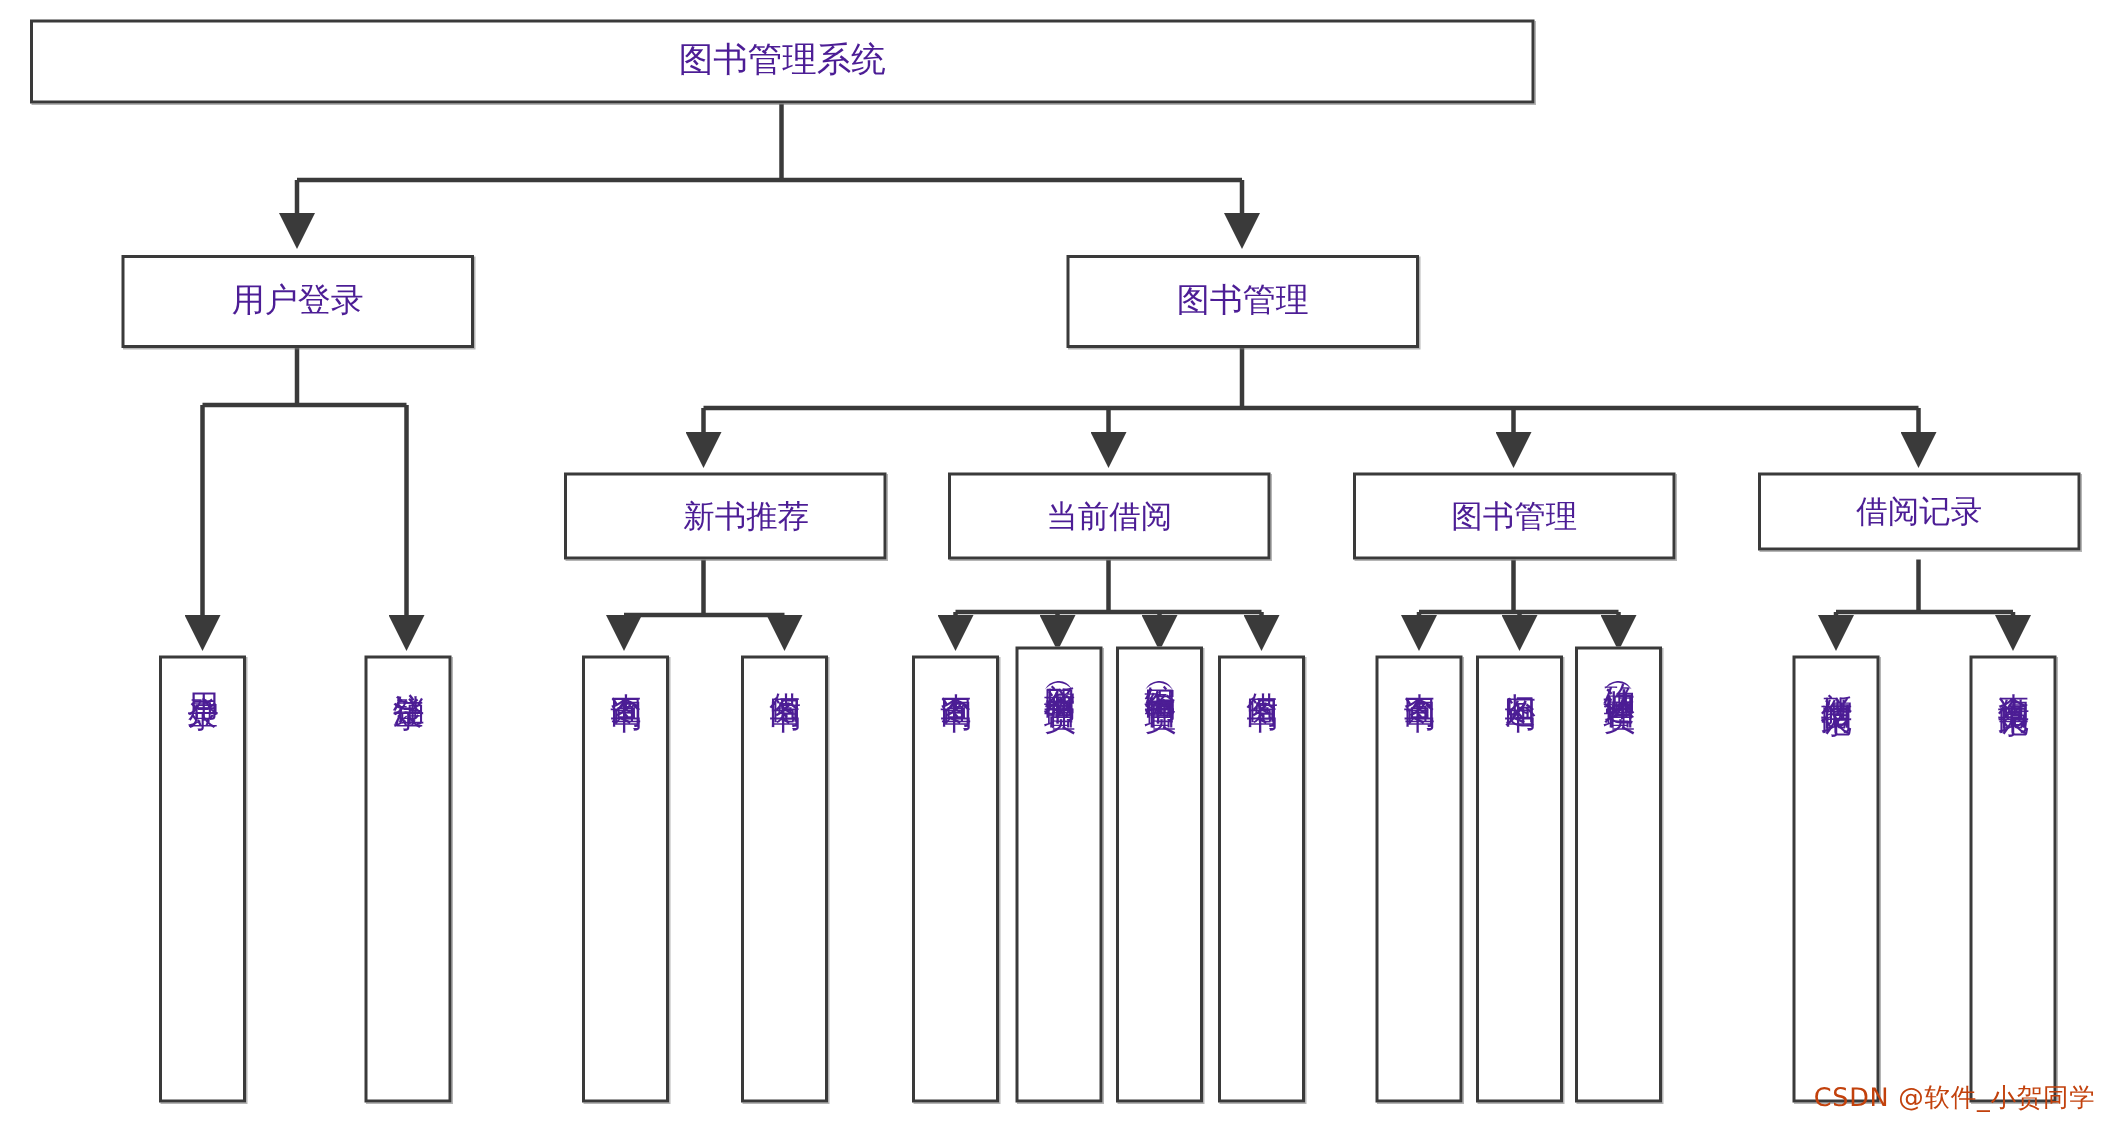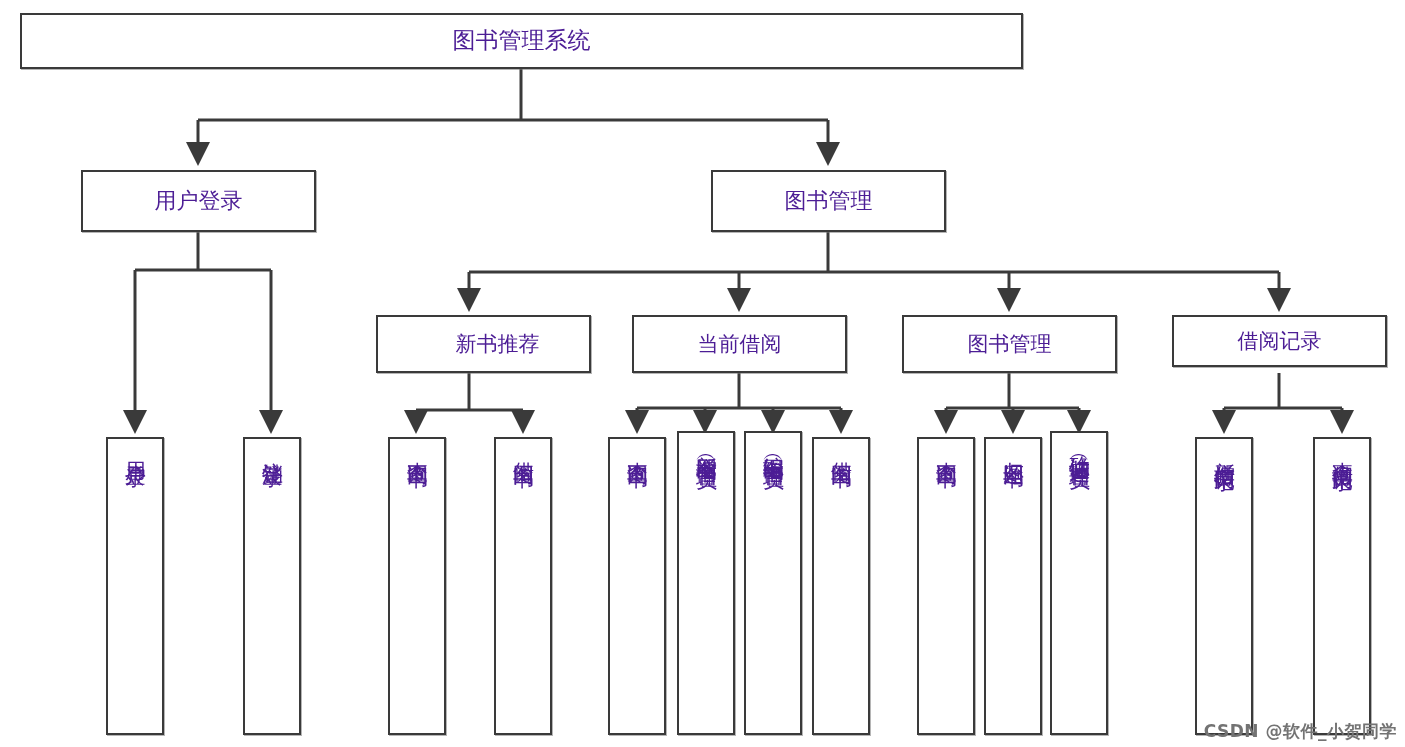--- a/index.html
+++ b/index.html
@@ -64,25 +64,24 @@
     max-height: 286px;
   }
   .node-leaf.tall .node-label {
     max-height: 292px;
   }
   #watermark {
     position: absolute;
     right: 8px;
     bottom: 4px;
     font-size: 17px;
-    color: #737373;
+    color: #c2410c;
     letter-spacing: 0.5px;
     white-space: nowrap;
     user-select: none;
-    font-weight: bold;
   }
 </style>
 </head>
 <body>
 
 <div id="diagram-root">
 
   <svg id="edges-layer" viewBox="0 0 1405 747" width="1405" height="747" xmlns="http://www.w3.org/2000/svg">
     <defs>
       <marker id="arrow" viewBox="0 0 12 12" refX="10" refY="6" markerWidth="8" markerHeight="8" orient="auto-start-reverse">

